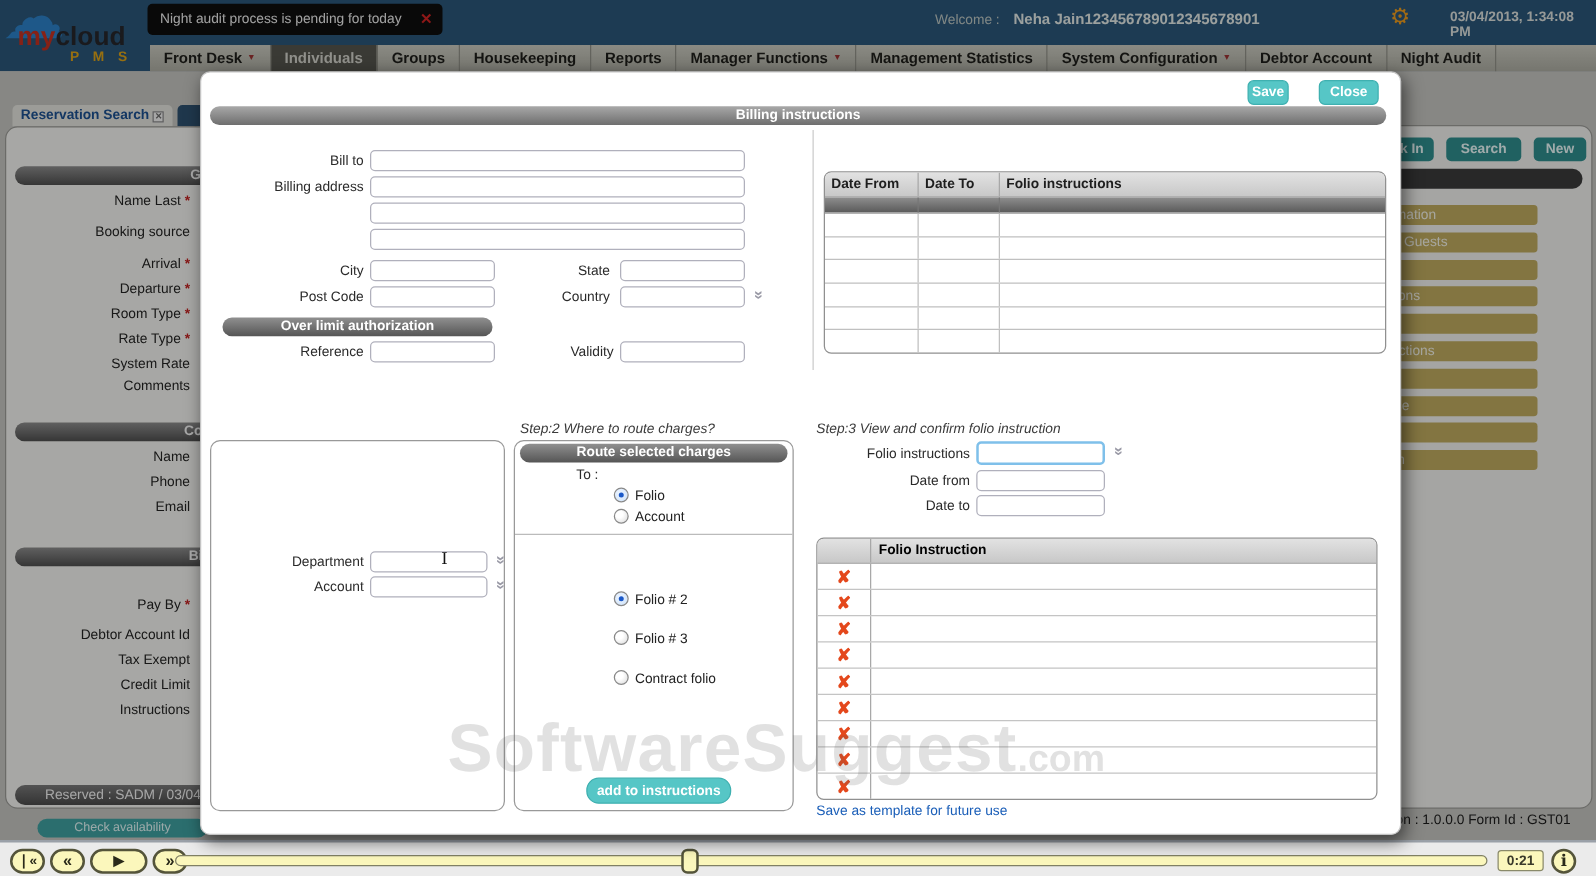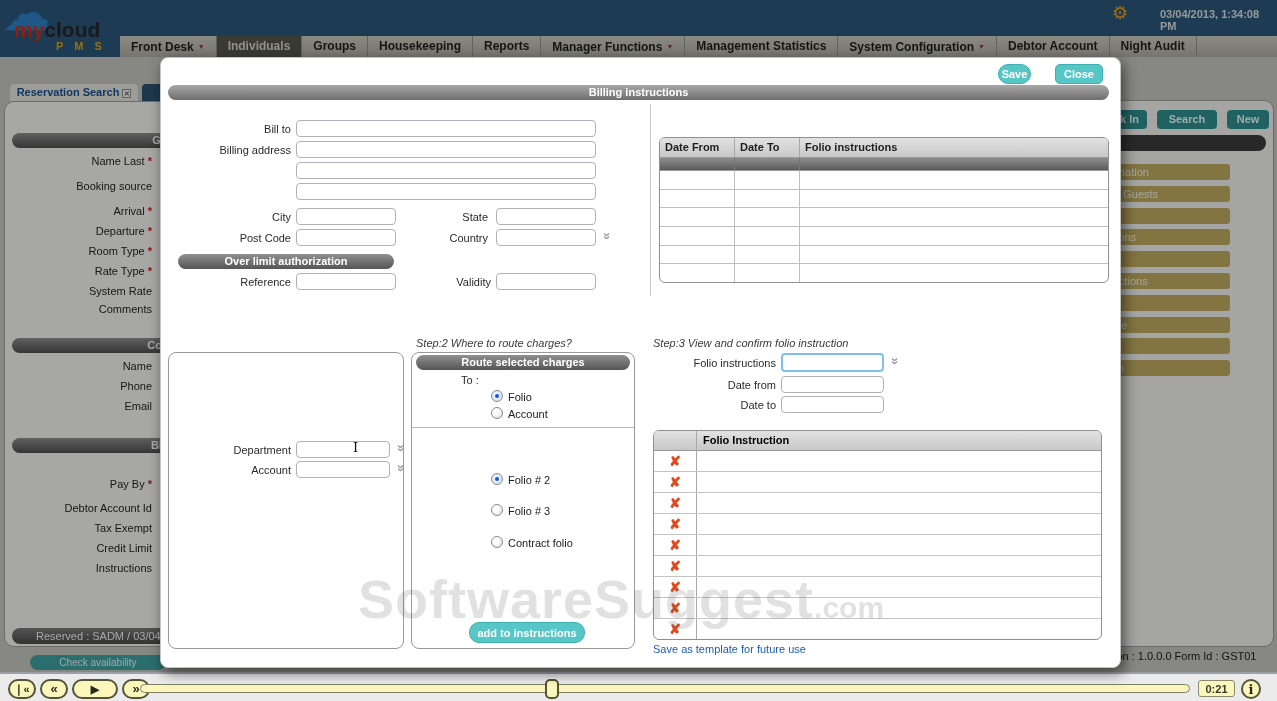--- a/index.html
+++ b/index.html
@@ -95,20 +95,28 @@
 <body>
 
 <div class="screen">
 
   <div class="topbar">
     <div class="logo-box">
       <span class="cloud-glyph">☁</span>
       <span class="logo-text"><span class="logo-my">my</span><span class="logo-cloud">cloud</span></span>
       <span class="logo-pms">P M S</span>
     </div>
+    <div class="notification">
+      <span>Night audit process is pending for today</span>
+      <span class="notif-close">✕</span>
+    </div>
+    <div class="welcome-wrap">
+      <span>Welcome :</span>
+      <span class="user-name">Neha Jain123456789012345678901</span>
+    </div>
     <span class="gear">⚙</span>
     <span class="datetime">03/04/2013, 1:34:08 PM</span>
   </div>
 
   <div class="navbar">
       <div class="nav-item">Front Desk<span class="nav-arrow">▼</span></div>
       <div class="nav-item sel">Individuals</div>
       <div class="nav-item">Groups</div>
       <div class="nav-item">Housekeeping</div>
       <div class="nav-item">Reports</div>
@@ -164,21 +172,21 @@
         <div class="side-btn" style="top: 259.6px;">Profoma Invoice</div>
         <div class="side-btn" style="top: 281.4px;">Documents</div>
         <div class="side-btn" style="top: 303.2px;">Log information</div>
       </div>
     <div class="version-text">Version : 1.0.0.0   Form Id : GST01</div>
   </div>
 
   <div class="dim"></div>
 
   <div class="modal">
-    <div class="mbtn" style="left:837px; top:6px; width:33px;border-radius:10px;">Save</div>
+    <div class="mbtn" style="left:837px; top:6px; width:33px;">Save</div>
     <div class="mbtn" style="left:894px; top:6px; width:48px;">Close</div>
     <div class="pill" style="left:7px; top:27px; width:941px;">Billing instructions</div>
 
     <div class="lbl" style="left:0; top:65px; width:130px;">Bill to</div>
     <div class="inp" style="left:135px; top:62px; width:300px;"></div>
     <div class="lbl" style="left:0; top:86px; width:130px;">Billing address</div>
     <div class="inp" style="left:135px; top:83px; width:300px;"></div>
     <div class="inp" style="left:135px; top:104px; width:300px;"></div>
     <div class="inp" style="left:135px; top:125px; width:300px;"></div>
     <div class="lbl" style="left:0; top:153px; width:130px;">City</div>

